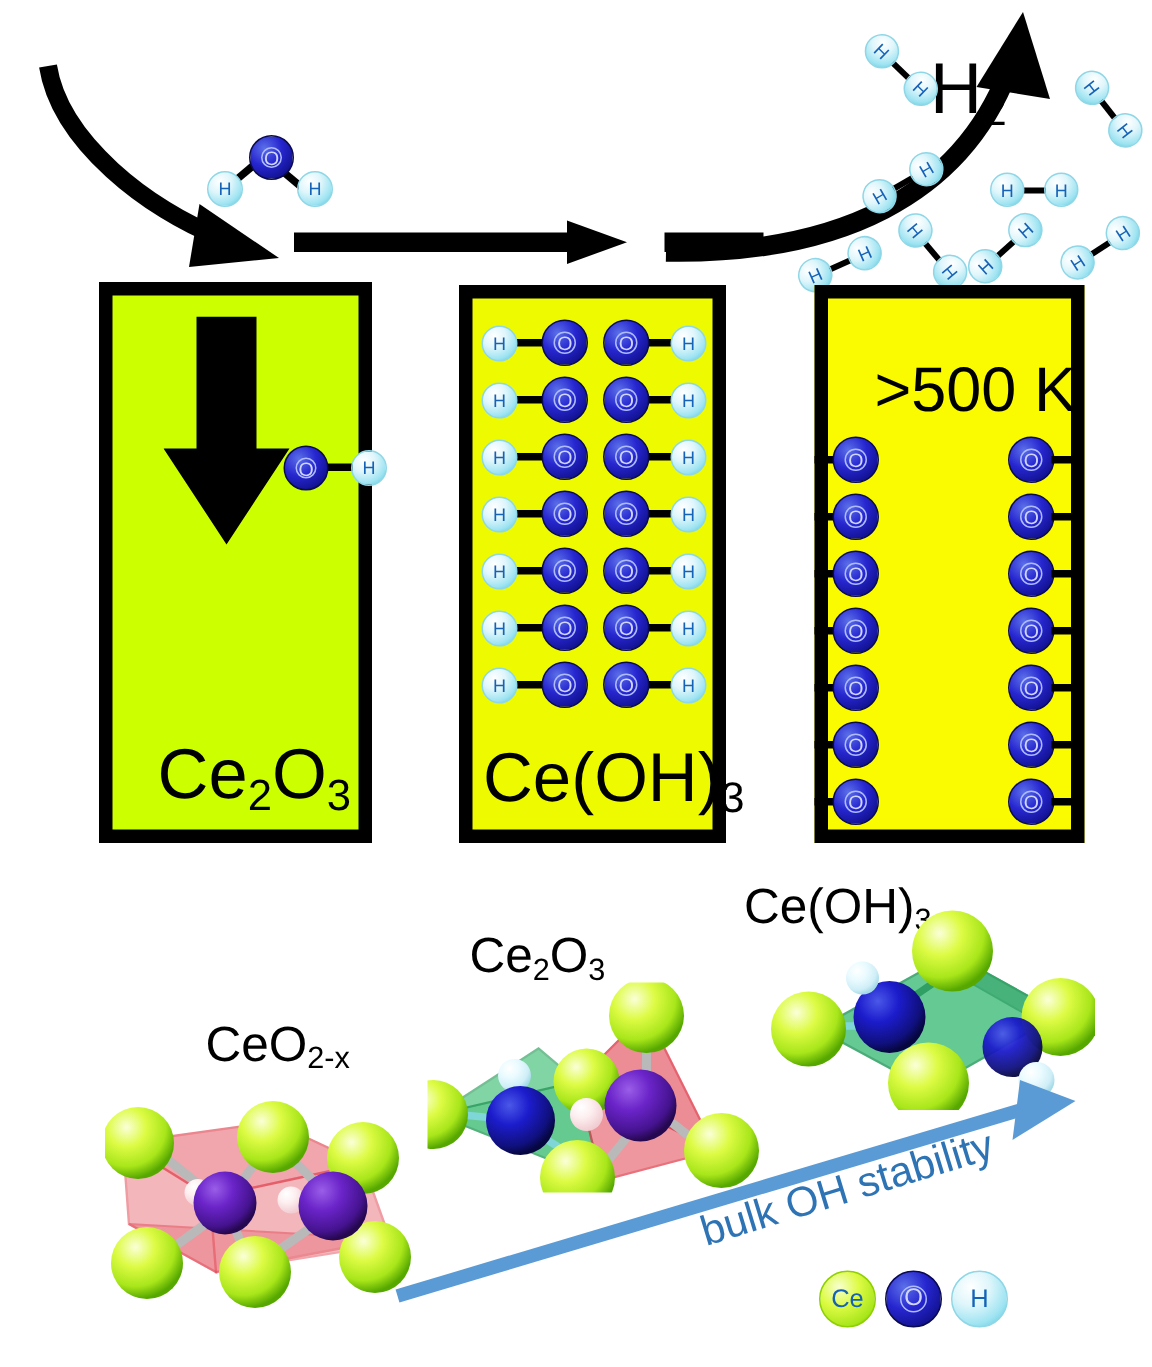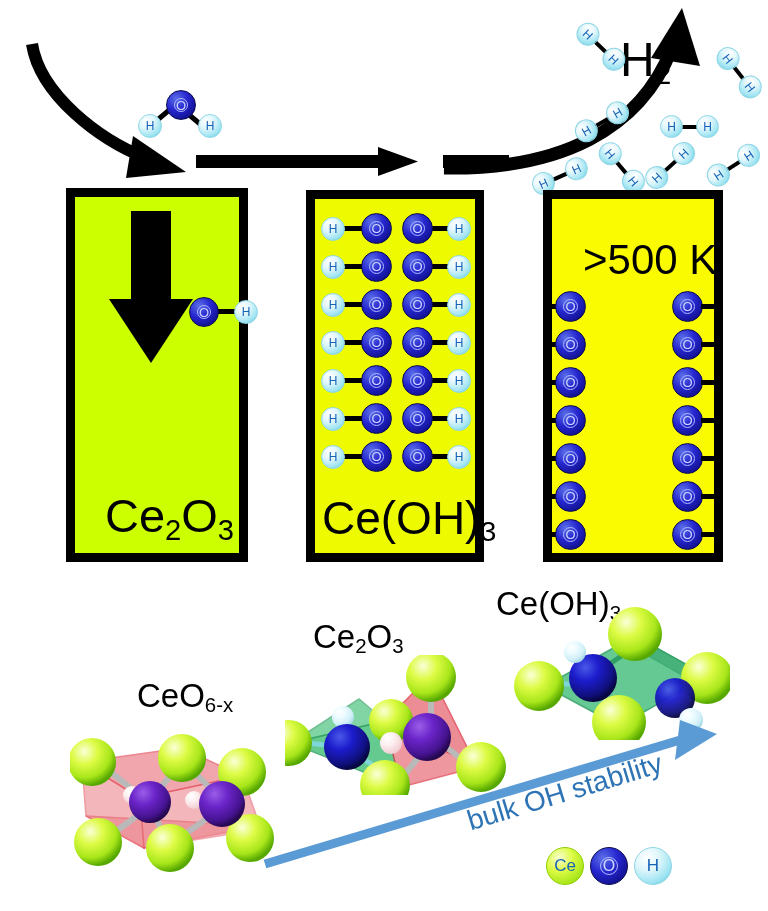--- a/index.html
+++ b/index.html
@@ -439,21 +439,21 @@
         <div class="atom atom-O" style="left:0px; top:0px; width:31px; height:31px; font-size:13px;">
             <span class="ring">O</span>
           </div>
         <div class="bond" style="left:29px; top:13px; width:16px; height:5px;"></div>
       </div>
     </div>
   </div>
   <div class="chem-label lbl-500k">&gt;500 K</div>
 
   <div class="struct-label sl-ceo2x">
-    <span>CeO</span><sub>6-x</sub>
+    <span>CeO</span><sub>2-x</sub>
   </div>
   <svg class="abs" style="left:70px; top:720px;" width="250" height="160">
     <defs>
       <radialGradient id="gCe" cx="34%" cy="28%" r="72%">
         <stop offset="0%" stop-color="#fbffd8"></stop>
         <stop offset="38%" stop-color="#ddfb44"></stop>
         <stop offset="76%" stop-color="#a8e61a"></stop>
         <stop offset="100%" stop-color="#56a800"></stop>
       </radialGradient>
       <radialGradient id="gOpurple" cx="34%" cy="28%" r="72%">

